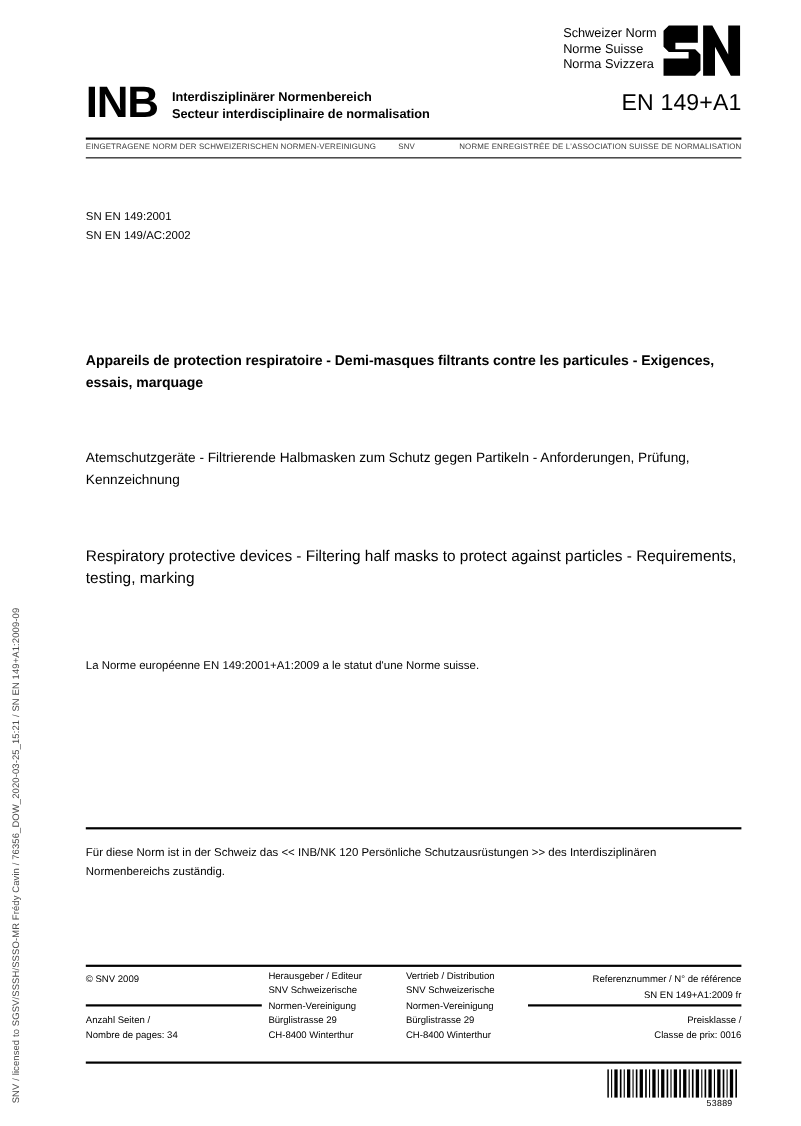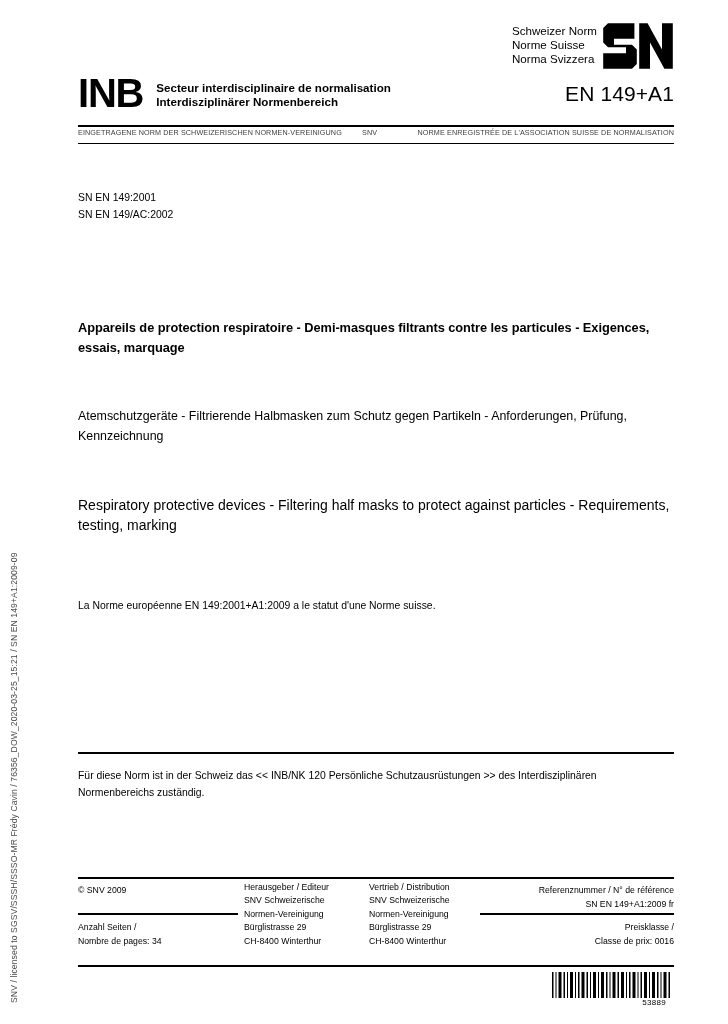--- a/index.html
+++ b/index.html
@@ -76,21 +76,21 @@
   .sn-logo {
     width: 72px;
     height: 48px;
     display: block;
   }
   .inb-row {
     position: absolute;
     left: 0px;
     top: 52px;
     display: flex;
-    align-items: flex-start;
+    align-items: center;
   }
   .inb-mark {
     font-size: 40px;
     font-weight: bold;
     letter-spacing: -1.2px;
     line-height: 38px;
     margin-right: 13px;
   }
   .inb-sub {
     font-size: 11.6px;
@@ -288,22 +288,22 @@
         </div>
         <svg class="sn-logo" viewBox="0 0 120 80">
           <path d="M54 2 L10 2 L2 10 L2 34 L10 42 L40 42 L40 52 L2 52 L2 78 L50 78 L58 70 L58 46 L50 38 L20 38 L20 28 L54 28 Z" fill="#000"></path>
           <path d="M62 2 L62 78 L80 78 L80 34 L104 78 L118 78 L118 2 L100 2 L100 46 L76 2 Z" fill="#000"></path>
         </svg>
       </div>
 
       <div class="inb-row">
         <div class="inb-mark">INB</div>
         <div class="inb-sub">
+          <div>Interdisziplinärer Normenbereich</div>
           <div>Secteur interdisciplinaire de normalisation</div>
-          <div>Interdisziplinärer Normenbereich</div>
         </div>
       </div>
 
       <div class="norm-id">EN 149+A1</div>
     </div>
 
     <div class="rule rule-med" style="top:125px;"></div>
 
     <div class="reg-strip">
       <div class="reg-de">EINGETRAGENE NORM DER SCHWEIZERISCHEN NORMEN-VEREINIGUNG</div>

